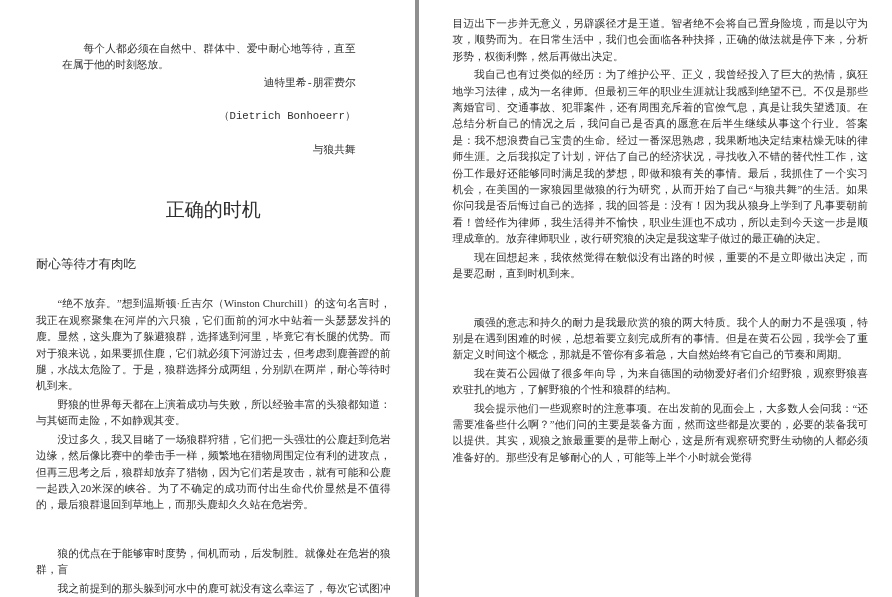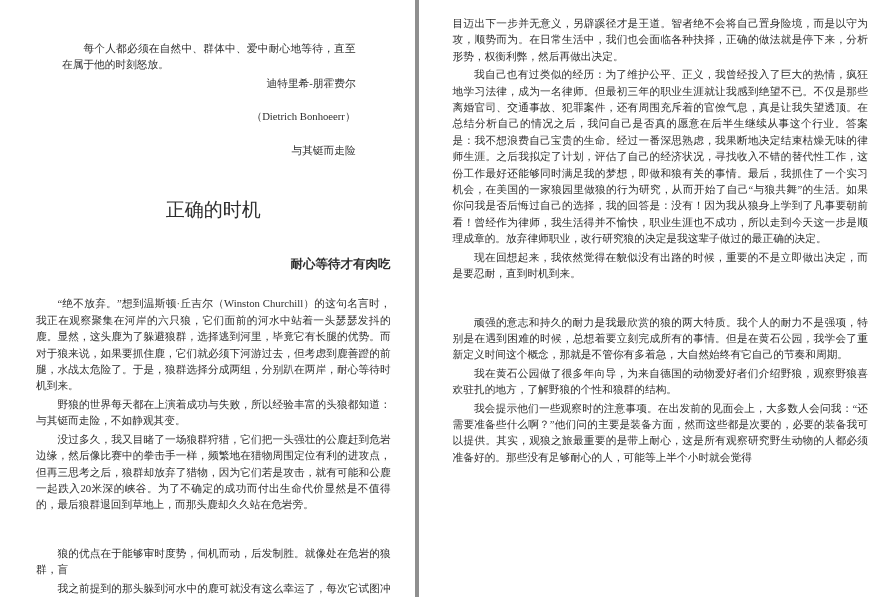--- a/index.html
+++ b/index.html
@@ -48,48 +48,49 @@
   p.section-gap { margin-top: 32px; font-family: Liberation Serif, serif; }
   .epigraph {
     margin: 40px 35px 0 26px;
     text-indent: 2em;
     text-align: justify;
   }
   .attrib {
     text-align: right;
     text-indent: 0;
     margin: 2px 35px 0 0;
+    font-family: Liberation Mono, monospace;
   }
   .attrib.spaced { margin-top: 17px; }
   .chapter-title {
     font-size: 19px;
     line-height: 26px;
     font-weight: normal;
     text-align: center;
     margin: 39px 0 0 0;
   }
   .section-title {
     font-size: 12.5px;
     line-height: 16.4px;
-    font-weight: bold;
-    text-align: right;
+    font-weight: normal;
+    text-align: left;
     margin: 33px 0 0 0;
   }
   .body-start { margin-top: 23px; }
 </style>
 </head>
 <body style="color: rgb(46, 46, 46);">
 
 <div class="spread">
 
   <div class="page page-left">
     <p class="epigraph">每个人都必须在自然中、群体中、爱中耐心地等待，直至在属于他的时刻怒放。</p>
     <p class="attrib">迪特里希-朋霍费尔</p>
     <p class="attrib spaced">（Dietrich Bonhoeerr）</p>
-    <p class="attrib spaced">与其铤而走险</p>
+    <p class="attrib spaced">与狼共舞</p>
 
     <h1 class="chapter-title">正确的时机</h1>
     <h2 class="section-title">耐心等待才有肉吃</h2>
 
     <p class="indent body-start">“绝不放弃。”想到温斯顿·丘吉尔（Winston Churchill）的这句名言时，我正在观察聚集在河岸的六只狼，它们面前的河水中站着一头瑟瑟发抖的鹿。显然，这头鹿为了躲避狼群，选择逃到河里，毕竟它有长腿的优势。而对于狼来说，如果要抓住鹿，它们就必须下河游过去，但考虑到鹿善蹬的前腿，水战太危险了。于是，狼群选择分成两组，分别趴在两岸，耐心等待时机到来。</p>
     <p class="indent">野狼的世界每天都在上演着成功与失败，所以经验丰富的头狼都知道：与其铤而走险，不如静观其变。</p>
     <p class="indent">没过多久，我又目睹了一场狼群狩猎，它们把一头强壮的公鹿赶到危岩边缘，然后像比赛中的拳击手一样，频繁地在猎物周围定位有利的进攻点，但再三思考之后，狼群却放弃了猎物，因为它们若是攻击，就有可能和公鹿一起跌入20米深的峡谷。为了不确定的成功而付出生命代价显然是不值得的，最后狼群退回到草地上，而那头鹿却久久站在危岩旁。</p>
     <p class="indent section-gap">狼的优点在于能够审时度势，伺机而动，后发制胜。就像处在危岩的狼群，盲</p>
     <p class="indent">我之前提到的那头躲到河水中的鹿可就没有这么幸运了，每次它试图冲上河岸时，都被狼群重新逼回到冰冷的河水中。狼群知道，鹿的力气终会被消耗殆尽。六个小时后，它们终于得偿所愿，可以大快朵颐了。</p>
   </div>

